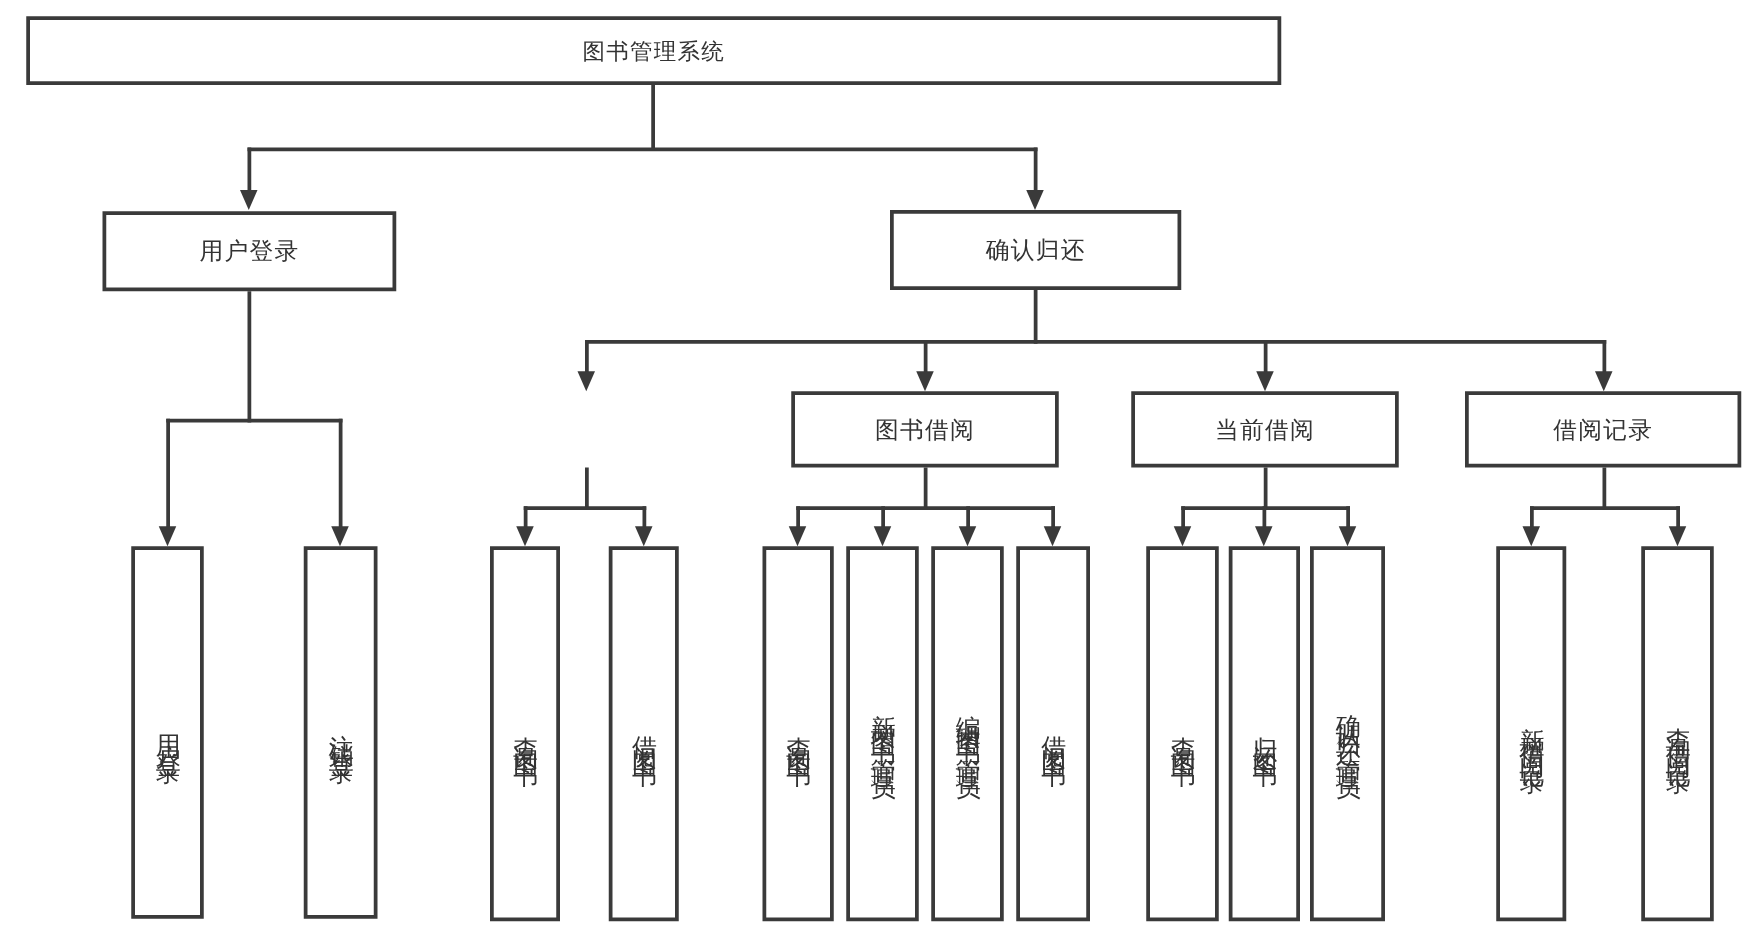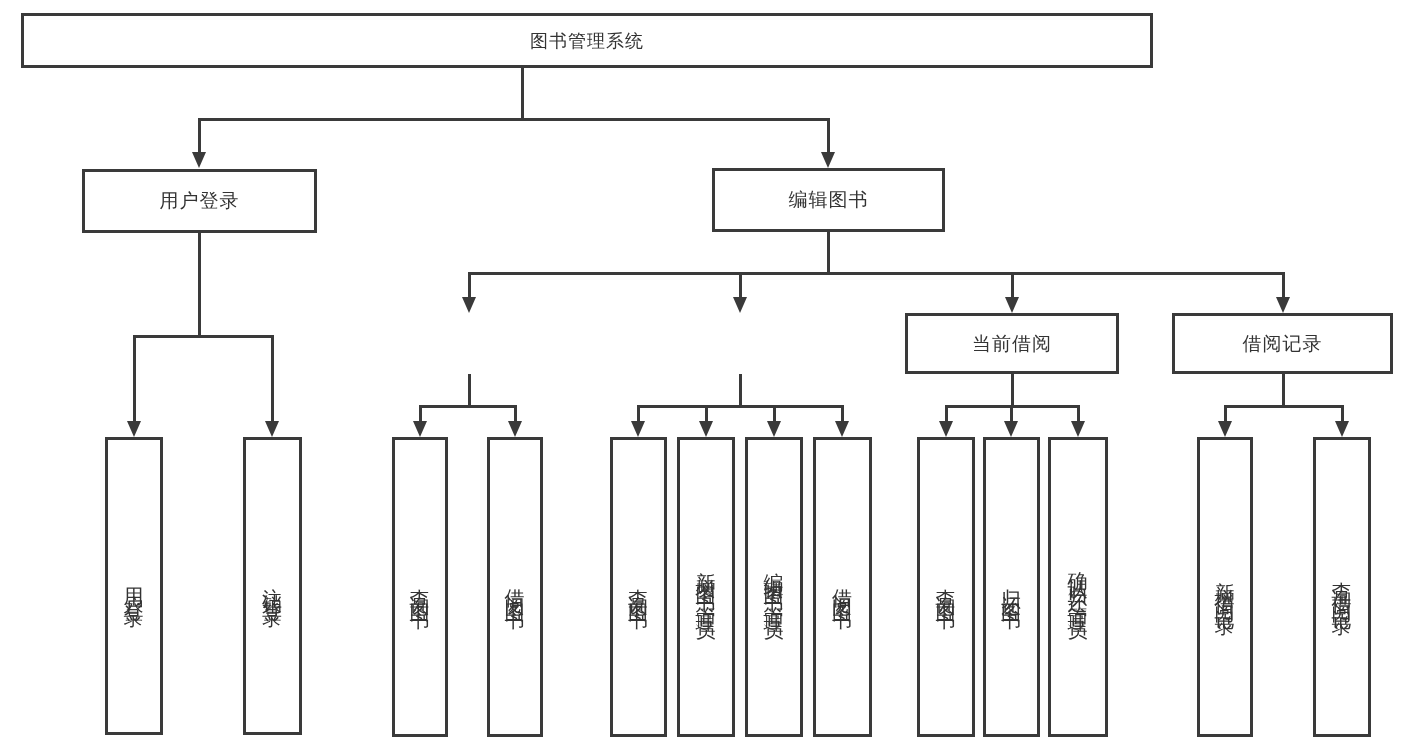--- a/index.html
+++ b/index.html
@@ -28,56 +28,59 @@
     position:absolute;left:1186px;top:714px;font-size:18px;color:#a6a6a6;
     white-space:nowrap;
     text-shadow:0 0 2px #ffffff,0 0 3px #ffffff,1px 1px 2px #ffffff;
   }
 </style>
 </head>
 <body>
 
 <div id="canvas">
 
-  <div class="box hbox" style="left:21px;top:13px;width:1132px;height:55px;font-size:18px;">
+  <div class="box hbox" style="left:21px;top:13px;width:1004px;height:55px;font-size:18px;">
     <span>图书管理系统</span>
   </div>
 
   <div class="vline" style="left:521px;top:68px;height:52px;"></div>
   <div class="hline" style="left:198px;top:118px;width:632px;"></div>
   <div class="vline" style="left:198px;top:118px;height:36px;"></div>
   <div class="arrow" style="left:192px;top:152px;"></div>
   <div class="vline" style="left:827px;top:118px;height:36px;"></div>
   <div class="arrow" style="left:821px;top:152px;"></div>
 
   <div class="box hbox" style="left:82px;top:169px;width:235px;height:64px;">
     <span>用户登录</span>
   </div>
   <div class="box hbox" style="left:712px;top:168px;width:233px;height:64px;">
-    <span>编辑图书</span>
+    <span>确认归还</span>
   </div>
 
   <div class="vline" style="left:198px;top:233px;height:105px;"></div>
   <div class="hline" style="left:133px;top:335px;width:141px;"></div>
   <div class="vline" style="left:133px;top:335px;height:87px;"></div>
   <div class="arrow" style="left:127px;top:421px;"></div>
   <div class="vline" style="left:271px;top:335px;height:87px;"></div>
   <div class="arrow" style="left:265px;top:421px;"></div>
 
   <div class="vline" style="left:827px;top:232px;height:43px;"></div>
   <div class="hline" style="left:468px;top:272px;width:817px;"></div>
   <div class="vline" style="left:468px;top:272px;height:28px;"></div>
   <div class="arrow" style="left:462px;top:297px;"></div>
   <div class="vline" style="left:739px;top:272px;height:28px;"></div>
   <div class="arrow" style="left:733px;top:297px;"></div>
   <div class="vline" style="left:1011px;top:272px;height:28px;"></div>
   <div class="arrow" style="left:1005px;top:297px;"></div>
   <div class="vline" style="left:1282px;top:272px;height:28px;"></div>
   <div class="arrow" style="left:1276px;top:297px;"></div>
 
+  <div class="box hbox" style="left:633px;top:313px;width:214px;height:61px;">
+    <span>图书借阅</span>
+  </div>
   <div class="box hbox" style="left:1172px;top:313px;width:221px;height:61px;">
     <span>借阅记录</span>
   </div>
   <div class="box hbox" style="left:905px;top:313px;width:214px;height:61px;">
     <span>当前借阅</span>
   </div>
 
   <div class="vline" style="left:468px;top:374px;height:34px;"></div>
   <div class="hline" style="left:419px;top:405px;width:98px;"></div>
   <div class="vline" style="left:419px;top:405px;height:17px;"></div>

